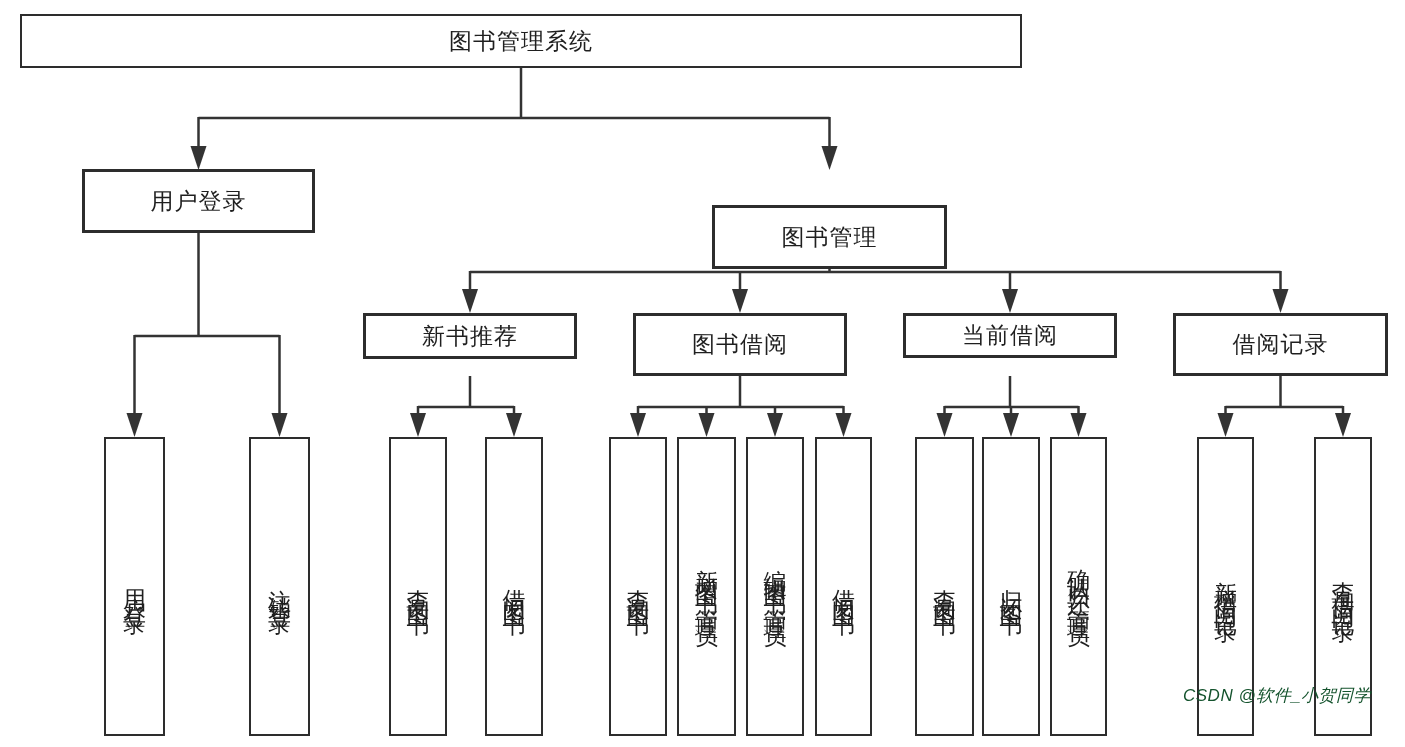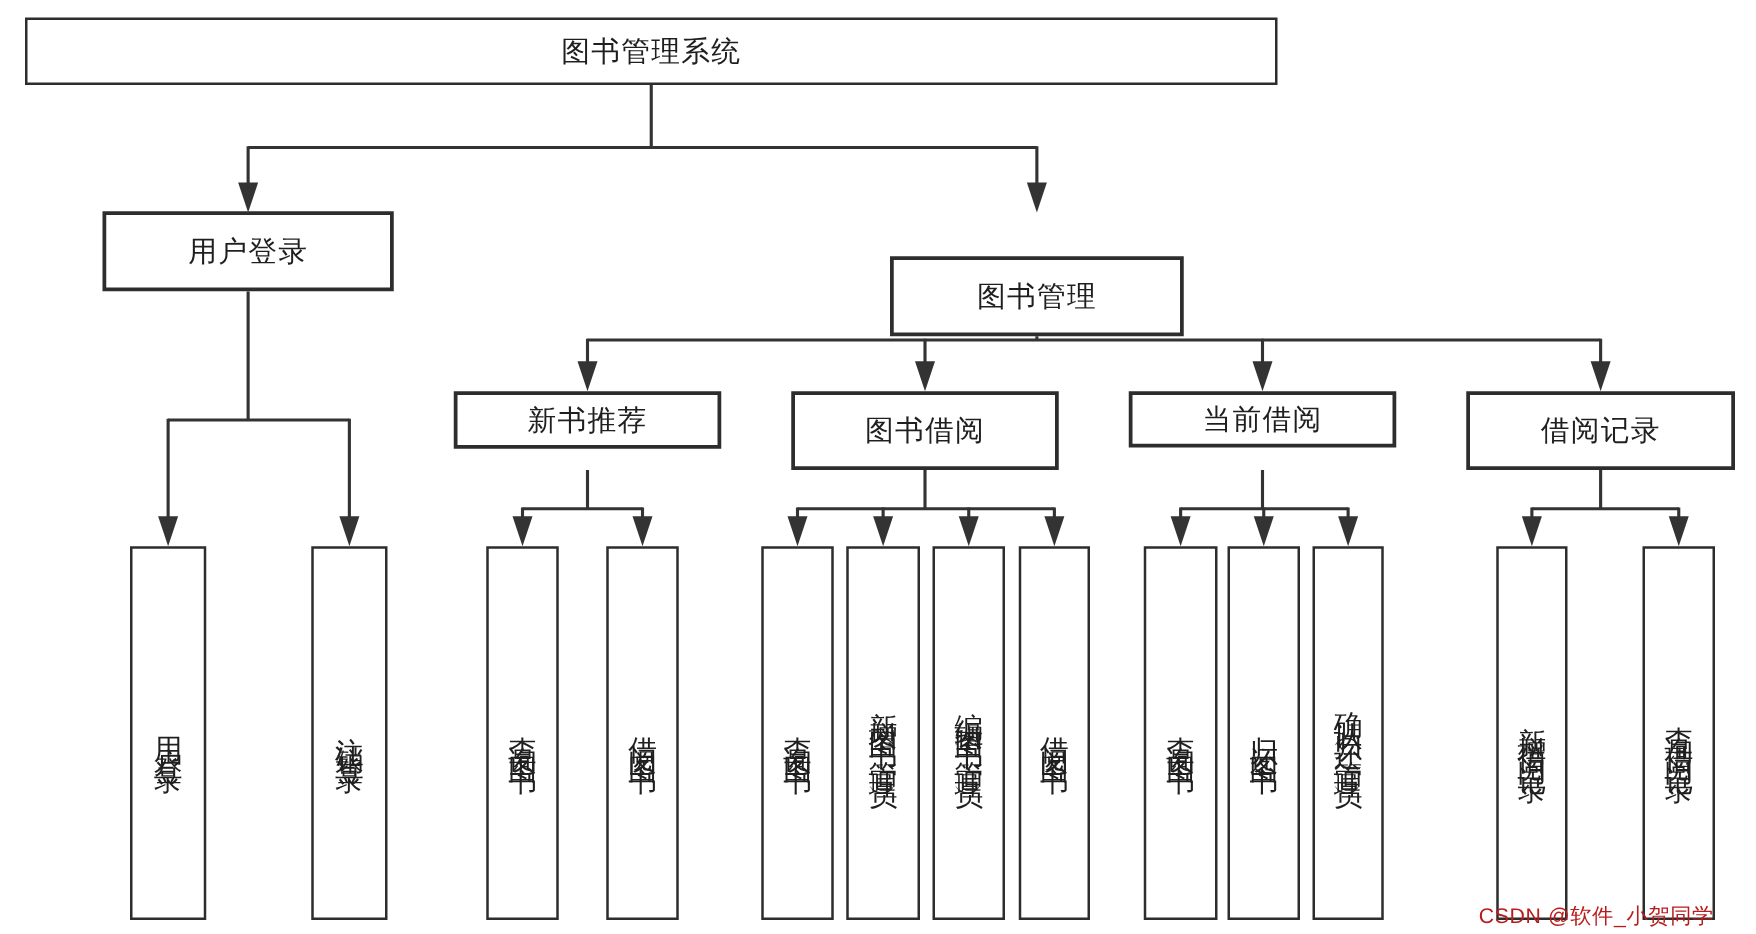--- a/index.html
+++ b/index.html
@@ -64,26 +64,27 @@
   .lf-7  { left: 746px;  width: 58px; }
   .lf-8  { left: 815px;  width: 57px; }
   .lf-9  { left: 915px;  width: 59px; }
   .lf-10 { left: 982px;  width: 58px; }
   .lf-11 { left: 1050px; width: 57px; }
   .lf-12 { left: 1197px; width: 57px; }
   .lf-13 { left: 1314px; width: 58px; }
   .watermark {
     position: absolute;
     left: 1183px;
-    top: 721px;
+    top: 684px;
     z-index: 5;
     font-size: 17px;
-    color: #b91c1c;
+    color: #14532d;
     letter-spacing: 0.5px;
     white-space: nowrap;
+    font-style: italic;
   }
 </style>
 </head>
 <body>
 
 <div class="stage">
 
   <svg class="wires" viewBox="0 0 1405 747" xmlns="http://www.w3.org/2000/svg">
     <g stroke="#333333" stroke-width="2.5" fill="none">
 

